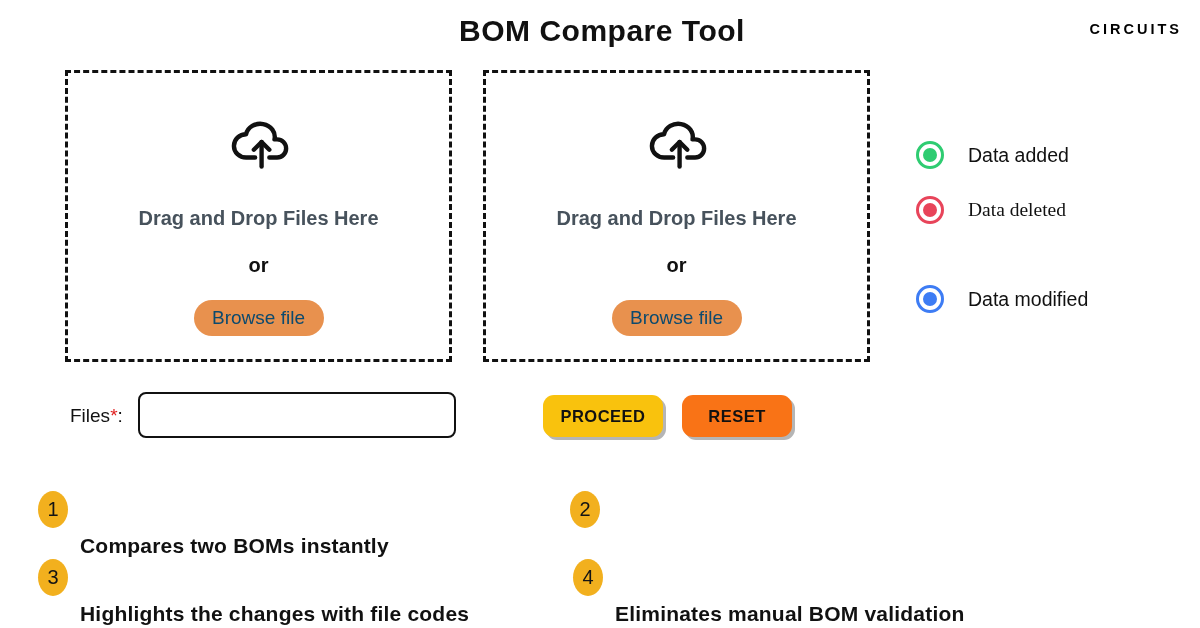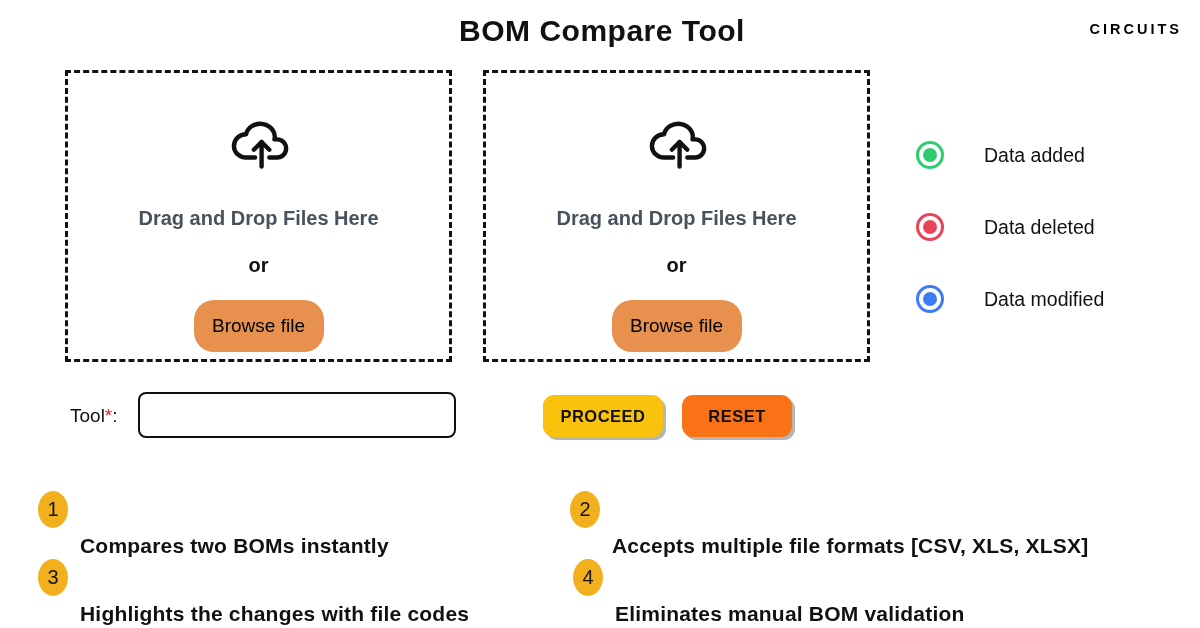--- a/index.html
+++ b/index.html
@@ -15,25 +15,25 @@
 
   .dropzone{position:absolute;top:70px;width:387px;height:292px;border:3px dashed #111;
     box-sizing:border-box;background:#fff;}
   .dz-1{left:65px;} .dz-2{left:483px;}
   .dz-icon{position:absolute;top:38px;left:50%;transform:translateX(-50%);}
   .dz-instruction{position:absolute;top:134px;left:0;width:100%;text-align:center;
     font-size:20px;font-weight:700;color:#47525c;}
   .dz-or{position:absolute;top:181px;left:0;width:100%;text-align:center;
     font-size:20px;font-weight:700;color:#111;}
   .browse-btn{position:absolute;top:227px;left:50%;transform:translateX(-50%);
-    width:130px;height:52px;border:none;border-radius:20px;background:#e8914e;
-    color:#000000;font-size:19px;font-family:"Liberation Sans",sans-serif;cursor:pointer;}
+    width:130px;height:36px;border:none;border-radius:20px;background:#e8914e;
+    color:#0c4a6e;font-size:19px;font-family:"Liberation Sans",sans-serif;cursor:pointer;}
 
-  .legend-item{position:absolute;left:916px;display:flex;align-items:center;gap:40px;height:28px;}
-  .li-1{top:141px;} .li-2{top:213px;} .li-3{top:285px;}
+  .legend-item{position:absolute;left:916px;display:flex;align-items:center;gap:24px;height:28px;}
+  .li-1{top:141px;} .li-2{top:196px;font-family:Liberation Serif, serif;} .li-3{top:285px;}
   .legend-dot{width:22px;height:22px;border:3px solid #2ecc71;border-radius:50%;
     background:#fff;display:flex;align-items:center;justify-content:center;flex:0 0 auto;}
   .legend-dot-inner{width:14px;height:14px;border-radius:50%;background:#2ecc71;}
   .legend-label{font-size:19.5px;color:#111;white-space:nowrap;}
 
   .email-label{position:absolute;left:70px;top:405px;font-size:19px;color:#111;}
   .required{color:#e02020;}
   .email-input{position:absolute;left:138px;top:392px;width:318px;height:46px;
     box-sizing:border-box;border:2.5px solid #111;border-radius:8px;font-size:18px;
     padding:0 10px;font-family:"Liberation Sans",sans-serif;outline:none;background:#fff;}
@@ -102,31 +102,30 @@
     </span>
     <span class="legend-label">Data deleted</span>
   </div>
   <div class="legend-item li-3">
     <span class="legend-dot" style="border-color: rgb(61, 124, 244);">
       <span class="legend-dot-inner" style="background: rgb(61, 124, 244);"></span>
     </span>
     <span class="legend-label">Data modified</span>
   </div>
 
-  <div class="email-label"><span>Tool</span><span class="required">*</span><span>:</span></div>
+  <div class="email-label"><span>Files</span><span class="required">*</span><span>:</span></div>
   <input class="email-input" type="text" value="" style="">
 
   <button class="action-btn proceed-btn" style="background: rgb(249, 194, 13);">PROCEED</button>
   <button class="action-btn reset-btn" style="background: #f97316;">RESET</button>
 
   <div class="feature-badge fb-1" style="background: rgb(242, 176, 30);">1</div>
   <div class="feature-text ft-1">Compares two BOMs instantly</div>
 
   <div class="feature-badge fb-2" style="background: rgb(242, 176, 30);">2</div>
-  <div class="feature-text ft-2">Accepts multiple file formats [CSV, XLS, XLSX]</div>
 
   <div class="feature-badge fb-3" style="background: rgb(242, 176, 30);">3</div>
   <div class="feature-text ft-3">Highlights the changes with file codes</div>
 
   <div class="feature-badge fb-4" style="background: rgb(242, 176, 30);">4</div>
   <div class="feature-text ft-4">Eliminates manual BOM validation</div>
 
 </div>
 
 </body></html>

